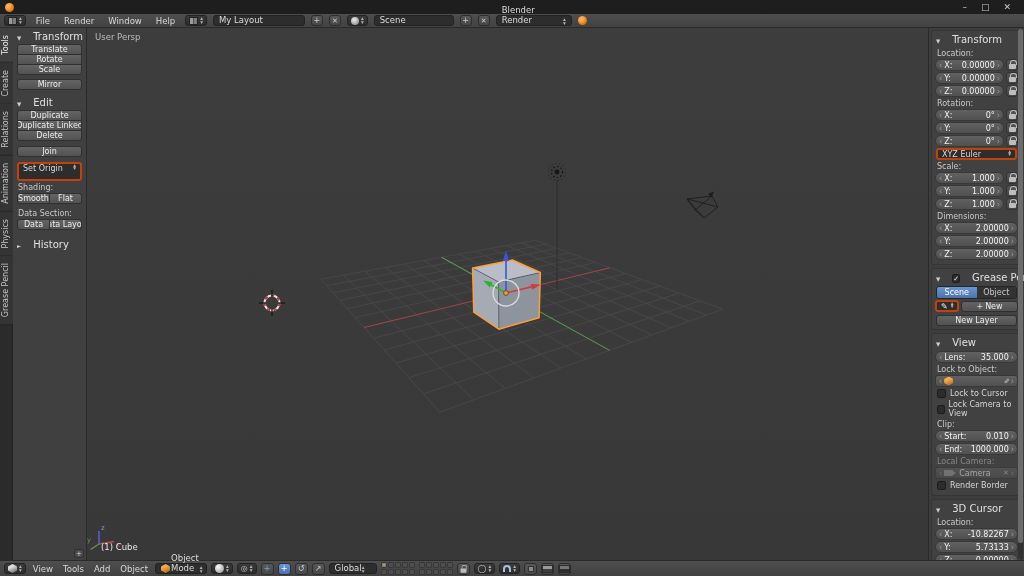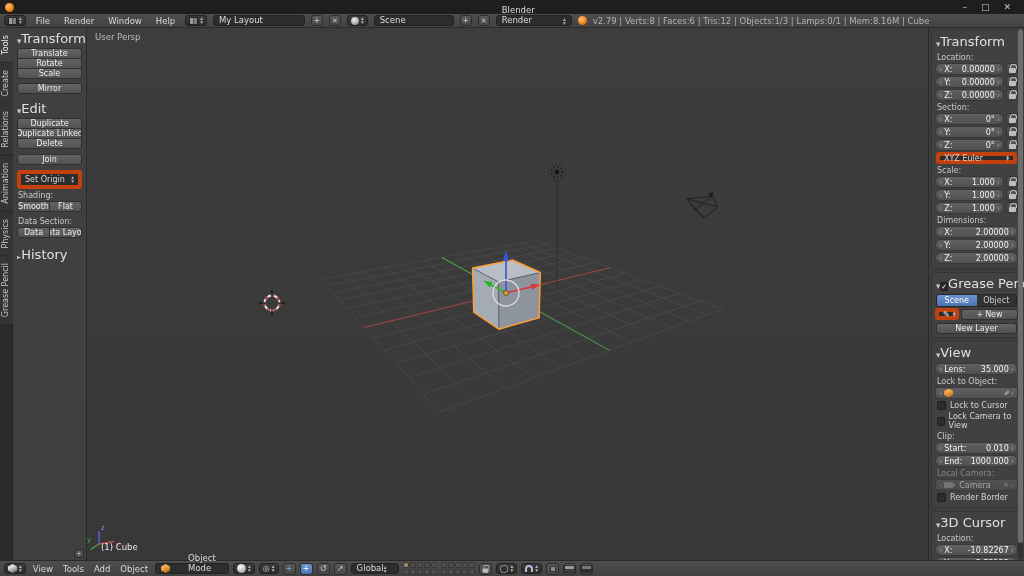--- a/index.html
+++ b/index.html
@@ -35,31 +35,31 @@
   
   .tabstrip{position:absolute;left:0;top:28px;width:13px;bottom:16px;background:#2b2b2b;border-right:1px solid #232323}
   .tab{writing-mode:vertical-rl;transform:rotate(180deg);font-size:8px;color:#c6c6c6;background:#343434;
        padding:7px 1px;border-top:1px solid #242424;width:13px;text-align:center;cursor:default}
   .tab.active{background:#404040;color:#eee}
   .toolshelf{position:absolute;left:13px;top:28px;width:74px;bottom:16px;background:#404040;border-right:1px solid #2a2a2a;overflow:hidden}
   .npanel{position:absolute;right:0;top:28px;width:96px;bottom:16px;background:#3d3d3d;border-left:1px solid #2a2a2a;overflow:hidden}
   .viewport{position:absolute;left:87px;right:96px;top:28px;bottom:16px;background:linear-gradient(#3d3d3d,#383838);overflow:hidden}
 
   
-  .phead{display:flex;align-items:flex-end;gap:0;padding:3px 4px 2px;font-size:13px;color:#e0e0e0}
+  .phead{display:flex;align-items:flex-end;gap:12px;padding:3px 4px 2px;font-size:10px;color:#e0e0e0}
   .tri::before{content:"▼";font-size:5.5px;color:#cdcdcd}
   .tri.closed::before{content:"►"}
   .plabel{font-size:8px;color:#c9c9c9;margin:2px 5px 1px}
   .btn{display:flex;align-items:center;justify-content:center;height:11px;margin:0 4px;
        background:linear-gradient(#646464,#525252);border:1px solid #303030;border-radius:3px;
        font-size:8px;color:#ededed;cursor:default;white-space:nowrap;overflow:hidden}
   .group .btn{border-radius:0;margin-top:-1px}
   .group .btn:first-child{border-radius:3px 3px 0 0;margin-top:0}
   .group .btn:last-child{border-radius:0 0 3px 3px}
-  .combo{display:flex;align-items:center;height:12px;margin:0 4px;background:#2d2d2d;border:4px solid #c2410c;
+  .combo{display:flex;height:12px;margin:0 4px;background:#2d2d2d;border:2px solid #c2410c;
          border-radius:3px;padding:0 4px;font-size:8px;color:#d8d8d8;gap:3px}
   .combo .lbl{flex:1;overflow:hidden;white-space:nowrap}
   .brow{display:flex;gap:0;margin:0 4px} .brow .btn{flex:1;margin:0}
   .brow .btn:first-child{border-radius:3px 0 0 3px}.brow .btn:last-child{border-radius:0 3px 3px 0;border-left:0}
   .nrow{display:flex;align-items:center;gap:2px;margin:1px 3px}
   .nfield{flex:1;display:flex;align-items:center;gap:2px;height:12px;background:linear-gradient(#616161,#505050);
           border:1px solid #383838;border-radius:7px;padding:0 3px;font-size:8px;color:#f3f3f3;overflow:hidden}
   .nfield::before{content:"‹";color:#9d9d9d;font-size:8px}
   .nfield::after{content:"›";color:#9d9d9d;font-size:8px}
   .nfield .v{margin-left:auto;white-space:nowrap}
@@ -154,21 +154,20 @@
     <span class="field" style="width:80px">
       <span>Scene</span>
     </span>
     <span class="sqbtn add"></span>
     <span class="sqbtn close"></span>
     <span class="field" style="width:76px">
       <span class="lbl">Blender Render</span>
       <span class="ud"></span>
     </span>
     <span class="blogo"></span>
-    <span class="stats">v2.79 | Verts:8 | Faces:6 | Tris:12 | Objects:1/3 | Lamps:0/1 | Mem:8.16M | Cube</span>
   </div>
 
   <div class="tabstrip">
     <div class="tab active">Tools</div>
     <div class="tab">Create</div>
     <div class="tab">Relations</div>
     <div class="tab">Animation</div>
     <div class="tab">Physics</div>
     <div class="tab">Grease Pencil</div>
   </div>
@@ -332,21 +331,21 @@
         </div>
       <div class="nrow">
           <div class="nfield">
             <span class="k">Z:</span>
             <span class="v">0.00000</span>
           </div>
           <span class="lockbtn">
             <span class="padlock"></span>
           </span>
         </div>
-      <div class="plabel">Section:</div>
+      <div class="plabel">Rotation:</div>
       <div class="nrow">
           <div class="nfield">
             <span class="k">X:</span>
             <span class="v">0°</span>
           </div>
           <span class="lockbtn">
             <span class="padlock"></span>
           </span>
         </div>
       <div class="nrow">
@@ -529,21 +528,21 @@
 
   <div class="footer">
     <span class="hbtn">
       <span class="cubeicon" style="background:linear-gradient(155deg,#ddd 35%,#8a8a8a 75%)"></span>
       <span class="ud"></span>
     </span>
     <span class="menu">View</span>
     <span class="menu">Tools</span>
     <span class="menu">Add</span>
     <span class="menu">Object</span>
-    <span class="field" style="width:74px;gap:18px">
+    <span class="field" style="width:52px;gap:1px">
       <span class="cubeicon"></span>
       <span class="lbl">Object Mode</span>
       <span class="ud"></span>
     </span>
     <span class="hbtn">
       <span class="sphereicon"></span>
       <span class="ud"></span>
     </span>
     <span class="hbtn">
       <span style="color:#ccc;font-size:8px">◎</span>

